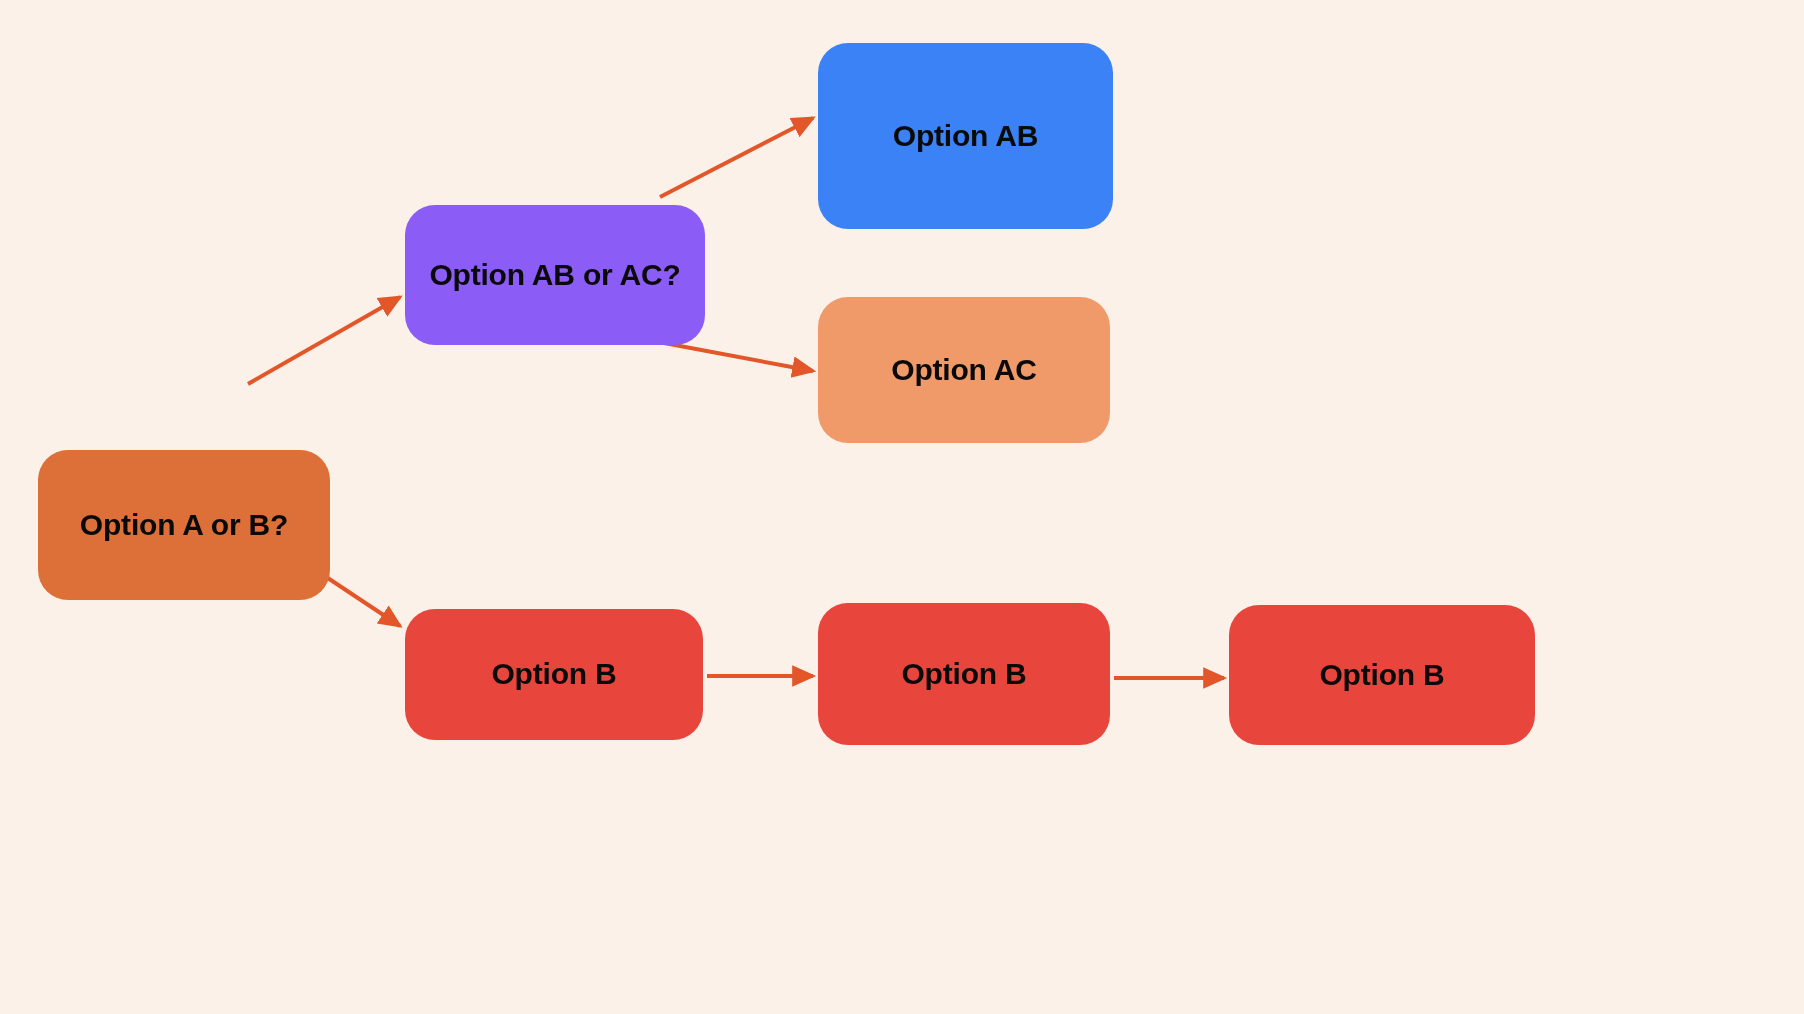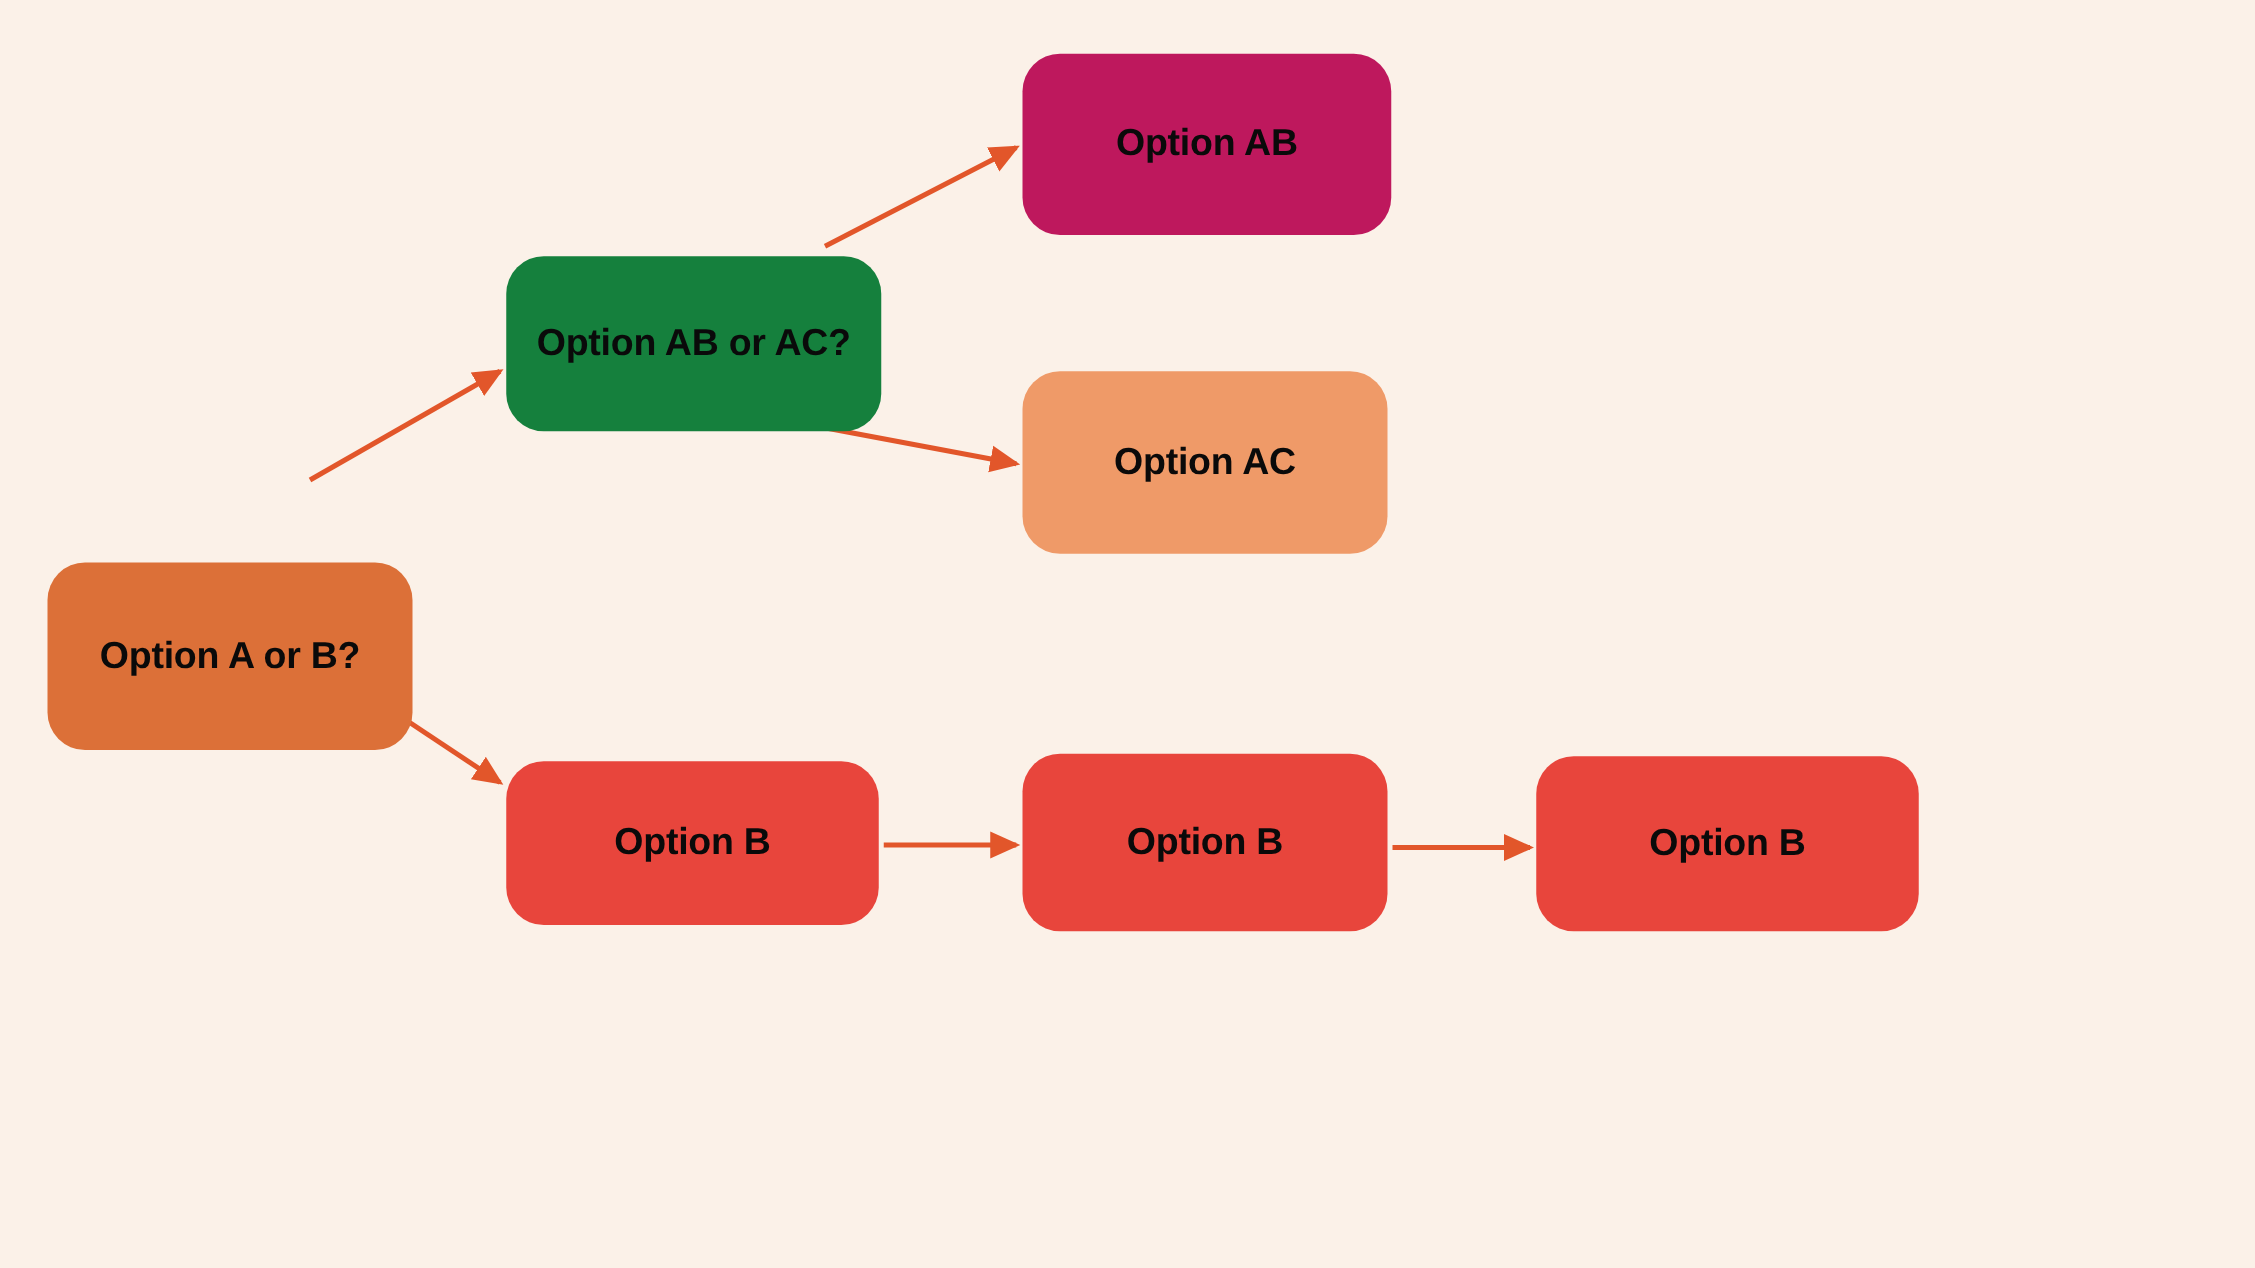--- a/index.html
+++ b/index.html
@@ -65,24 +65,24 @@
         <path d="M 248 525 L 400 626" fill="none" stroke="#E2562A" stroke-width="4" stroke-linecap="butt" marker-end="url(#arrowhead)"></path>
         <path d="M 707 676 L 813 676" fill="none" stroke="#E2562A" stroke-width="4" stroke-linecap="butt" marker-end="url(#arrowhead)"></path>
         <path d="M 1114 678 L 1224 678" fill="none" stroke="#E2562A" stroke-width="4" stroke-linecap="butt" marker-end="url(#arrowhead)"></path>
       </g>
   </svg>
 
   <div id="nodes">
       <div class="node" style="left: 38px; top: 450px; width: 292px; height: 150px; background: rgb(220, 112, 56);">
         <span class="node-label" style="color: rgb(10, 10, 10);">Option A or B?</span>
       </div>
-      <div class="node" style="left: 405px; top: 205px; width: 300px; height: 140px; background: #15803d;">
+      <div class="node" style="left: 405px; top: 205px; width: 300px; height: 140px; background: #8b5cf6;">
         <span class="node-label" style="color: rgb(10, 10, 10);">Option AB or AC?</span>
       </div>
-      <div class="node" style="left: 818px; top: 43px; width: 295px; height: 145px; background: #be185d;">
+      <div class="node" style="left: 818px; top: 43px; width: 295px; height: 186px; background: #3b82f6;">
         <span class="node-label" style="color: rgb(10, 10, 10);">Option AB</span>
       </div>
       <div class="node" style="left: 818px; top: 297px; width: 292px; height: 146px; background: rgb(239, 154, 104);">
         <span class="node-label" style="color: rgb(10, 10, 10);">Option AC</span>
       </div>
       <div class="node" style="left: 405px; top: 609px; width: 298px; height: 131px; background: rgb(232, 69, 60);">
         <span class="node-label" style="color: rgb(10, 10, 10);">Option B</span>
       </div>
       <div class="node" style="left: 818px; top: 603px; width: 292px; height: 142px; background: rgb(232, 69, 60);">
         <span class="node-label" style="color: rgb(10, 10, 10);">Option B</span>

